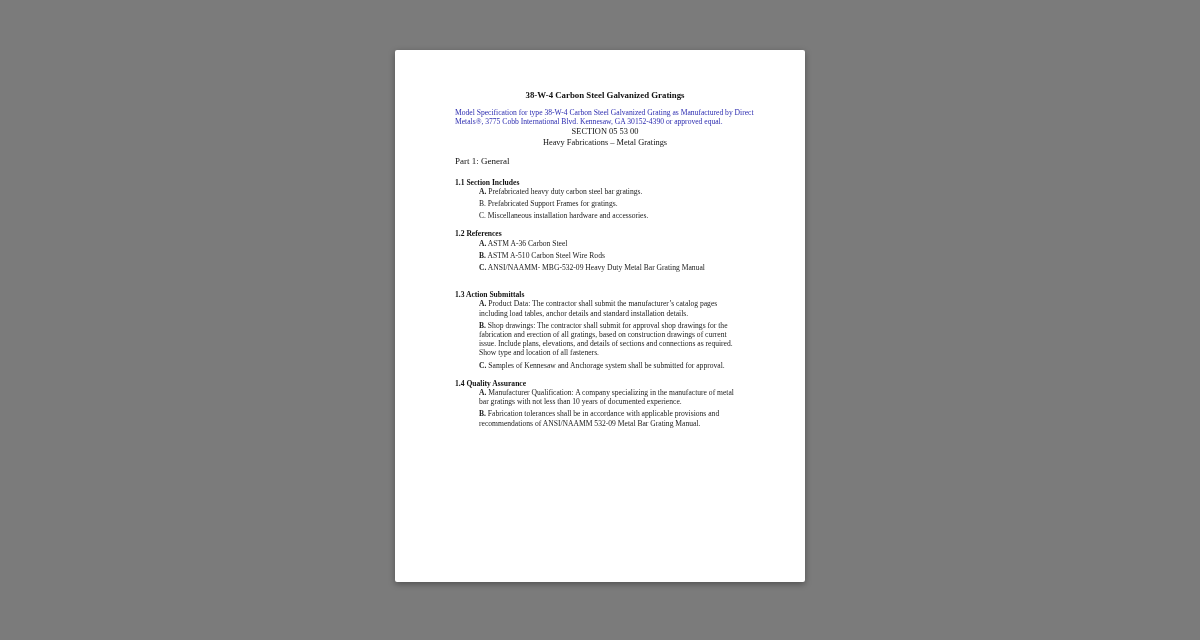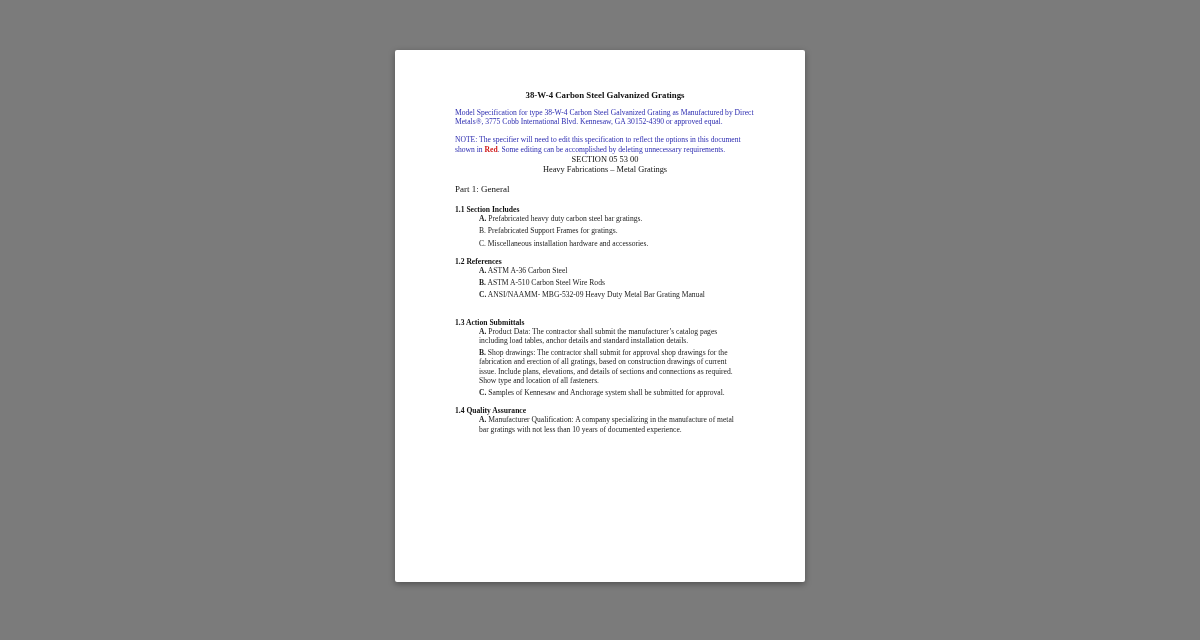--- a/index.html
+++ b/index.html
@@ -82,23 +82,20 @@
 </head>
 <body>
 
 <div class="viewer">
   <div class="page">
     <div class="content">
 
       <div class="title">38-W-4 Carbon Steel Galvanized Gratings</div>
       <div class="intro blue">Model Specification for type 38-W-4 Carbon Steel Galvanized Grating as Manufactured by Direct Metals®, 3775 Cobb International Blvd. Kennesaw, GA 30152-4390 or approved equal.</div>
 
-      <div class="note blue">
-        <span>NOTE:  The specifier will need to edit this specification to reflect the options in this document shown in </span><span class="red">Red</span><span>.  Some editing can be accomplished by deleting unnecessary requirements.</span>
-      </div>
 
       <div class="section-head">SECTION 05 53 00</div>
       <div class="section-head" style="margin-top:0">Heavy Fabrications – Metal Gratings</div>
 
       <div class="part">Part 1: General</div>
 
       <div class="subhead">1.1 Section Includes</div>
       <div>
         <div class="item"><span class="letter">A.</span><span> Prefabricated heavy duty carbon steel bar gratings.</span></div>
         <div class="item"><span>B.</span><span> Prefabricated Support Frames for gratings.</span></div>
@@ -115,17 +112,18 @@
       <div class="subhead gap-lg">1.3 Action Submittals</div>
       <div>
         <div class="item"><span class="letter">A.</span><span> Product Data: The contractor shall submit the manufacturer’s catalog pages including load tables, anchor details and standard installation details.</span></div>
         <div class="item"><span class="letter">B.</span><span> Shop drawings: The contractor shall submit for approval shop drawings for the fabrication and erection of all gratings, based on construction drawings of current issue.  Include plans, elevations, and details of sections and connections as required.  Show type and location of all fasteners.</span></div>
         <div class="item"><span class="letter">C.</span><span> Samples of Kennesaw and Anchorage system shall be submitted for approval.</span></div>
       </div>
 
       <div class="subhead" style="margin-top:9px">1.4 Quality Assurance</div>
       <div>
         <div class="item"><span class="letter">A.</span><span> Manufacturer Qualification: A company specializing in the manufacture of metal bar gratings with not less than 10 years of documented experience.</span></div>
+        <div class="item"><span class="letter">B.</span><span>  Fabrication tolerances shall be in accordance with applicable provisions and recommendations of ANSI/NAAMM 532-09 Metal Bar Grating Manual.</span></div>
       </div>
 
     </div>
   </div>
 </div>
 
 </body></html>

